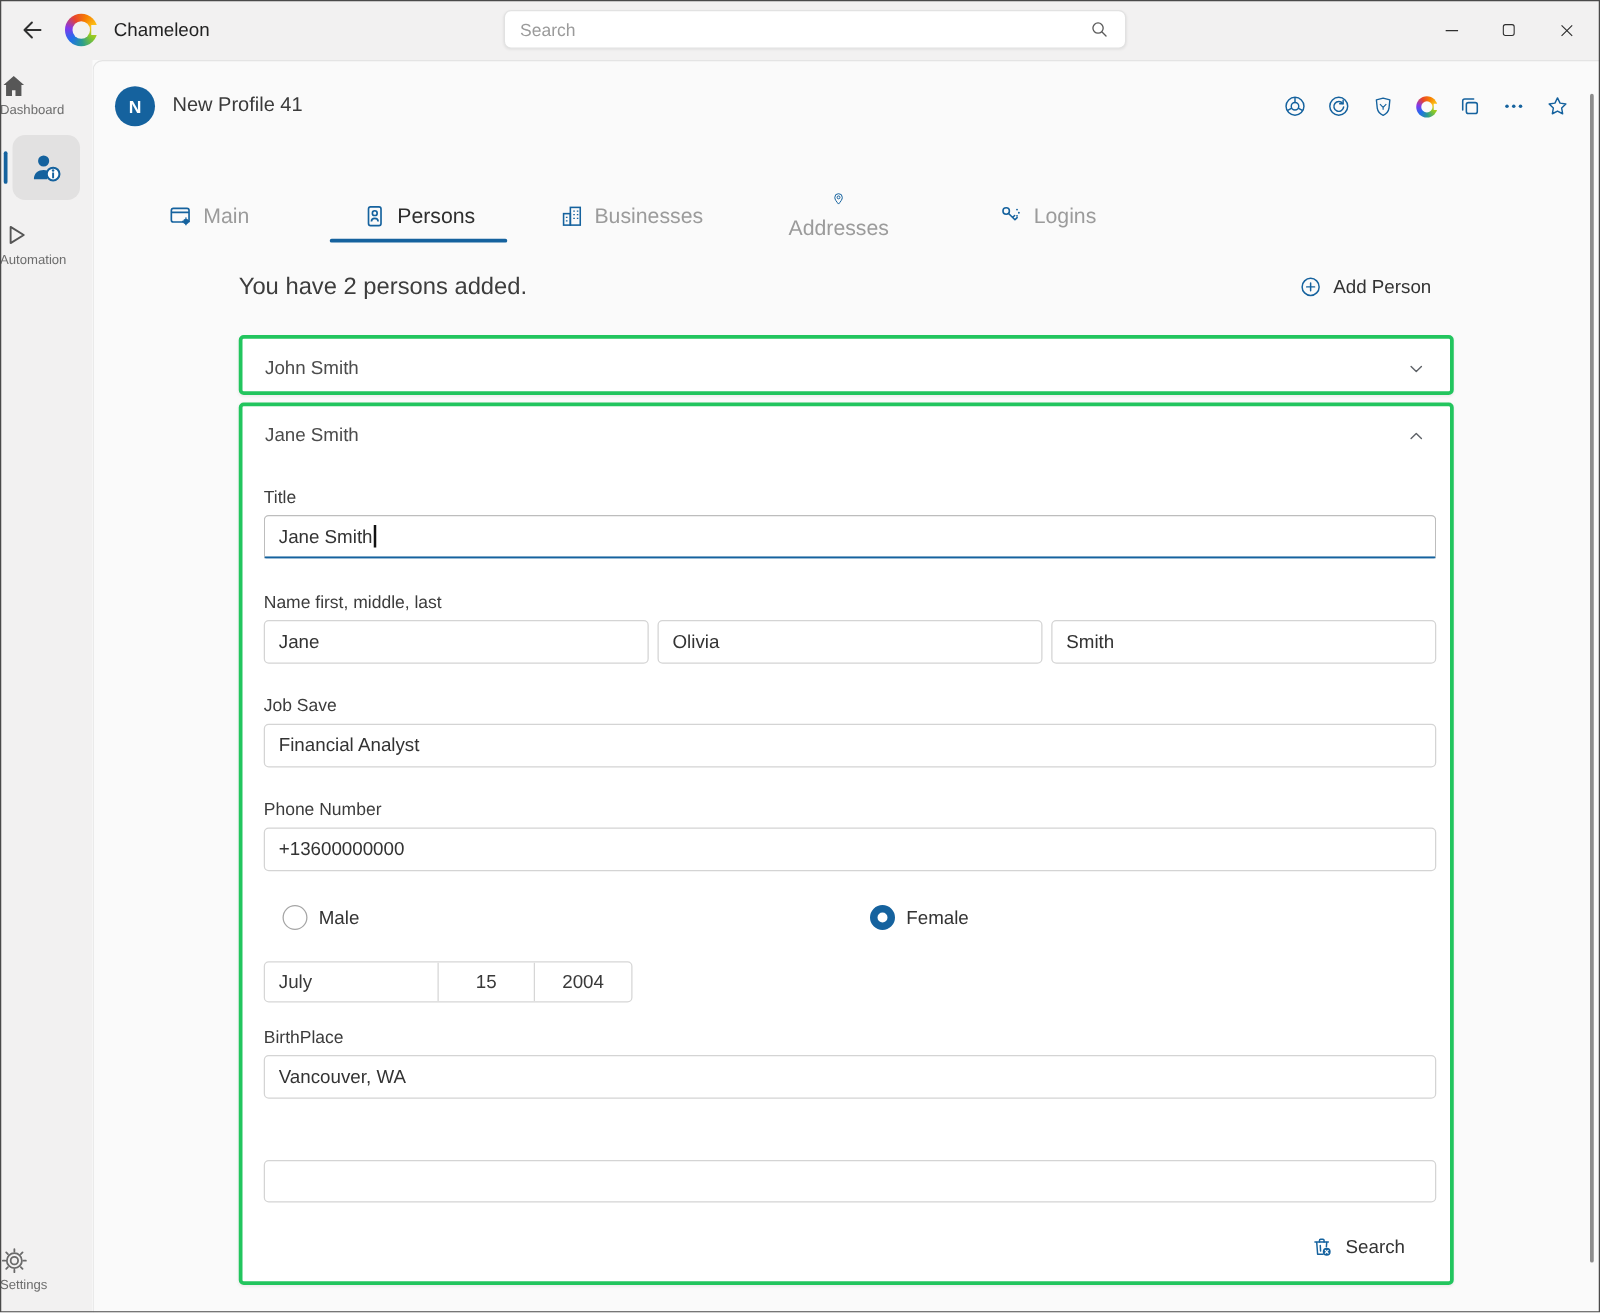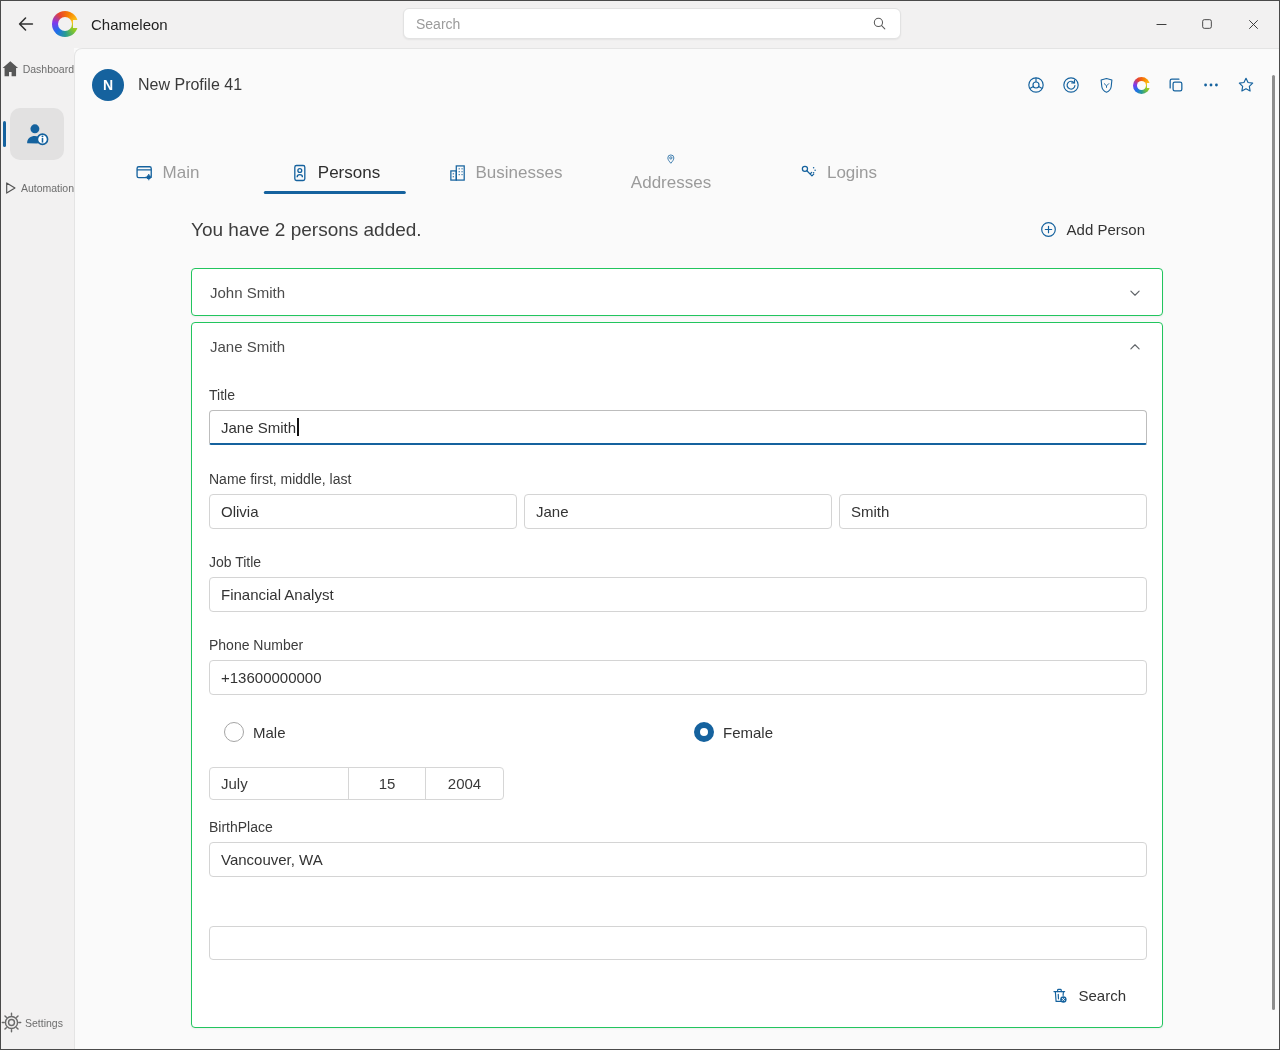--- a/index.html
+++ b/index.html
@@ -17,21 +17,21 @@
   .app-title { margin-left:13px; font-size:15px; color:#222; }
   .search-box { position:absolute; left:403px; top:8px; width:498px; height:31px; background:#fff; border:1px solid #e2e2e2;
                 border-radius:6px; display:flex; align-items:center; padding:0 12px; box-shadow:0 1px 2px rgba(0,0,0,.06); }
   .search-box input { flex:1; border:none; outline:none; background:transparent; font-size:14px; color:#333; font-family:inherit; }
   .search-box input::placeholder { color:#9b9b9b; }
   .win-controls { position:absolute; right:4px; top:0; height:48px; display:flex; align-items:center; }
   .win-btn { width:46px; height:38px; display:flex; align-items:center; justify-content:center; background:none; border:none; cursor:pointer; }
 
   
   .sidebar { position:absolute; left:0; top:48px; width:74px; bottom:0; background:#f2f1f1; }
-  .side-item { position:absolute; left:0; width:74px; display:flex; align-items:center; gap:2px; cursor:pointer; }
+  .side-item { position:absolute; left:0; width:74px; display:flex; flex-direction:column; gap:2px; cursor:pointer; }
   .side-label { font-size:10.5px; color:#6d6d6d; }
   .item-dashboard { top:10px; }
   .item-automation { top:128px; }
   .item-settings { bottom:16px; }
   .side-selected { position:absolute; left:10px; top:60px; width:54px; height:52px; background:#e2e1e1; border-radius:10px;
                    display:flex; align-items:center; justify-content:center; cursor:pointer; }
   .side-indicator { position:absolute; left:3px; top:73px; width:3px; height:26px; background:#15629e; border-radius:2px; }
 
   
   .main { position:absolute; left:74px; top:48px; right:0; bottom:0; background:#fafafa;
@@ -58,21 +58,21 @@
   .tab.active { color:#2e2e2e; }
   .tab.active::after { content:""; position:absolute; left:50%; transform:translateX(-50%); bottom:-1px;
                        width:142px; height:3px; background:#15629e; border-radius:2px; }
   .tab-main { left:92px;text-align:right; } .tab-persons { left:260px; } .tab-businesses { left:430px; }
   .tab-addresses { left:596px;flex-direction:column; } .tab-logins { left:763px; }
 
   .summary { position:absolute; left:116px; top:170px; font-size:19px; color:#3d3d3d; }
   .add-person { position:absolute; top:171px; right:135px; display:flex; align-items:center; gap:9px;
                 font-size:15px; color:#333; background:none; border:none; cursor:pointer; font-family:inherit; }
 
-  .card { position:absolute; left:116px; width:972px; background:#fff; border:1px solid #22c55e;
+  .card { position:absolute; left:116px; width:972px; background:#fff; border:3px solid #22c55e;
           border-radius:4px; box-shadow:0 1px 2px rgba(0,0,0,.05); }
   .card-1 { top:219px; height:48px; }
   .card-2 { top:273px; height:706px; }
   .card-head { height:47px; display:flex; align-items:center; padding:0 18px; font-size:15px; color:#4c4c4c; cursor:pointer; }
   .chev { margin-left:auto; display:flex; }
 
   .lbl { position:absolute; left:17px; font-size:14px; color:#3c3c3c; }
   .inp { position:absolute; left:17px; width:938px; height:35px; border:1px solid #d4d4d4; border-radius:4px;
          font-size:15px; color:#333; padding:16px 11px; background:#fff; font-family:inherit; outline:none; }
   .inp-focused { position:absolute; left:17px; width:938px; height:35px; border:1px solid #bdbdbd; border-bottom:2px solid #15629e;
@@ -313,26 +313,26 @@
     </div>
 
     <label class="lbl lbl-title">Title</label>
     <div class="inp-focused row-title">
       <span>Jane Smith</span>
       <span class="caret"></span>
     </div>
 
     <label class="lbl lbl-name">Name first, middle, last</label>
     <div class="name-row">
+      <input type="text" value="Jane" style="">
       <input type="text" value="Olivia" style="">
-      <input type="text" value="Jane" style="">
       <input type="text" value="Smith" style="">
     </div>
 
-    <label class="lbl lbl-job">Job Title</label>
+    <label class="lbl lbl-job">Job Save</label>
     <input type="text" class="inp row-job" value="Financial Analyst" style="">
 
     <label class="lbl lbl-phone">Phone Number</label>
     <input type="text" class="inp row-phone" value="+13600000000" style="">
 
     <div class="radio-row">
       <div class="radio-opt radio-male">
         <span class="radio"></span>
         <span>Male</span>
       </div>

